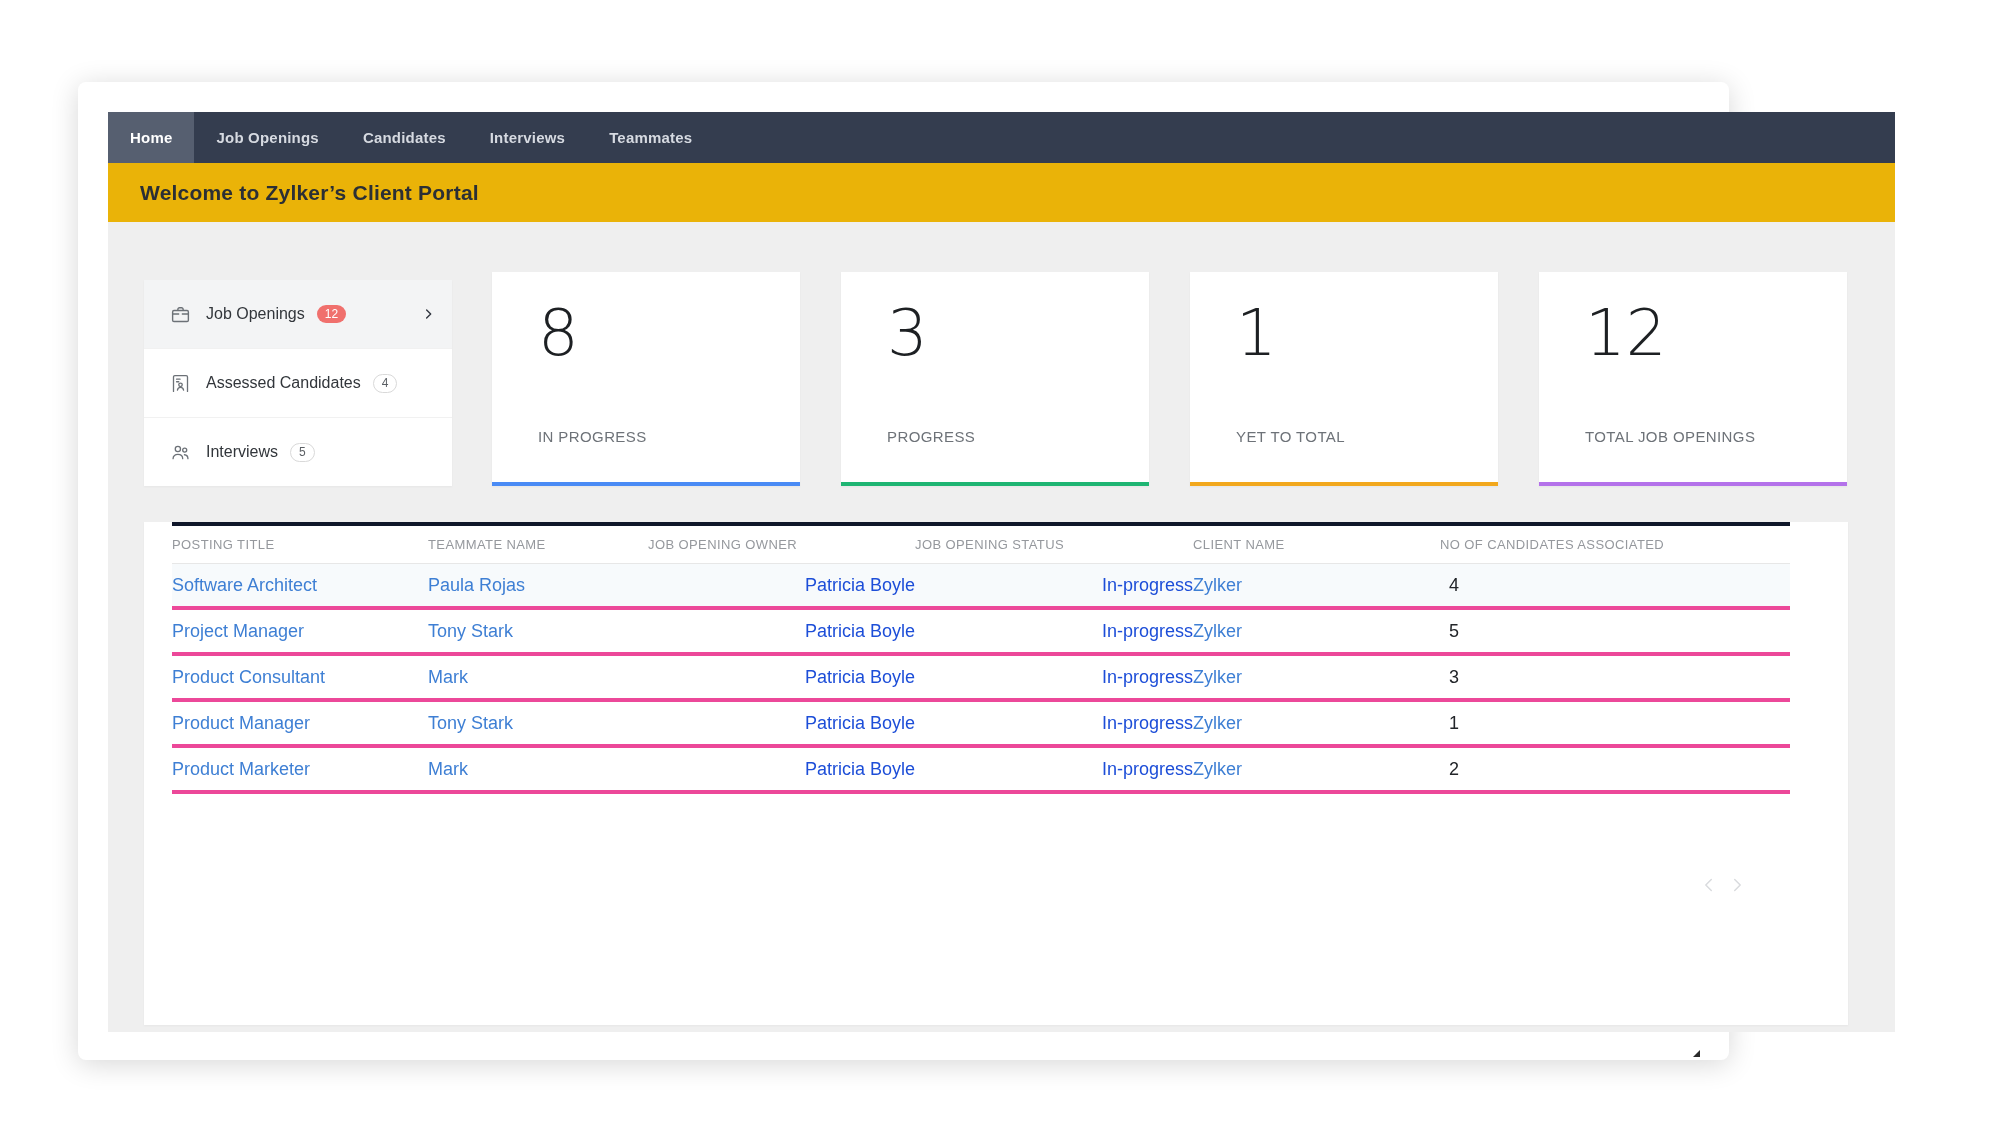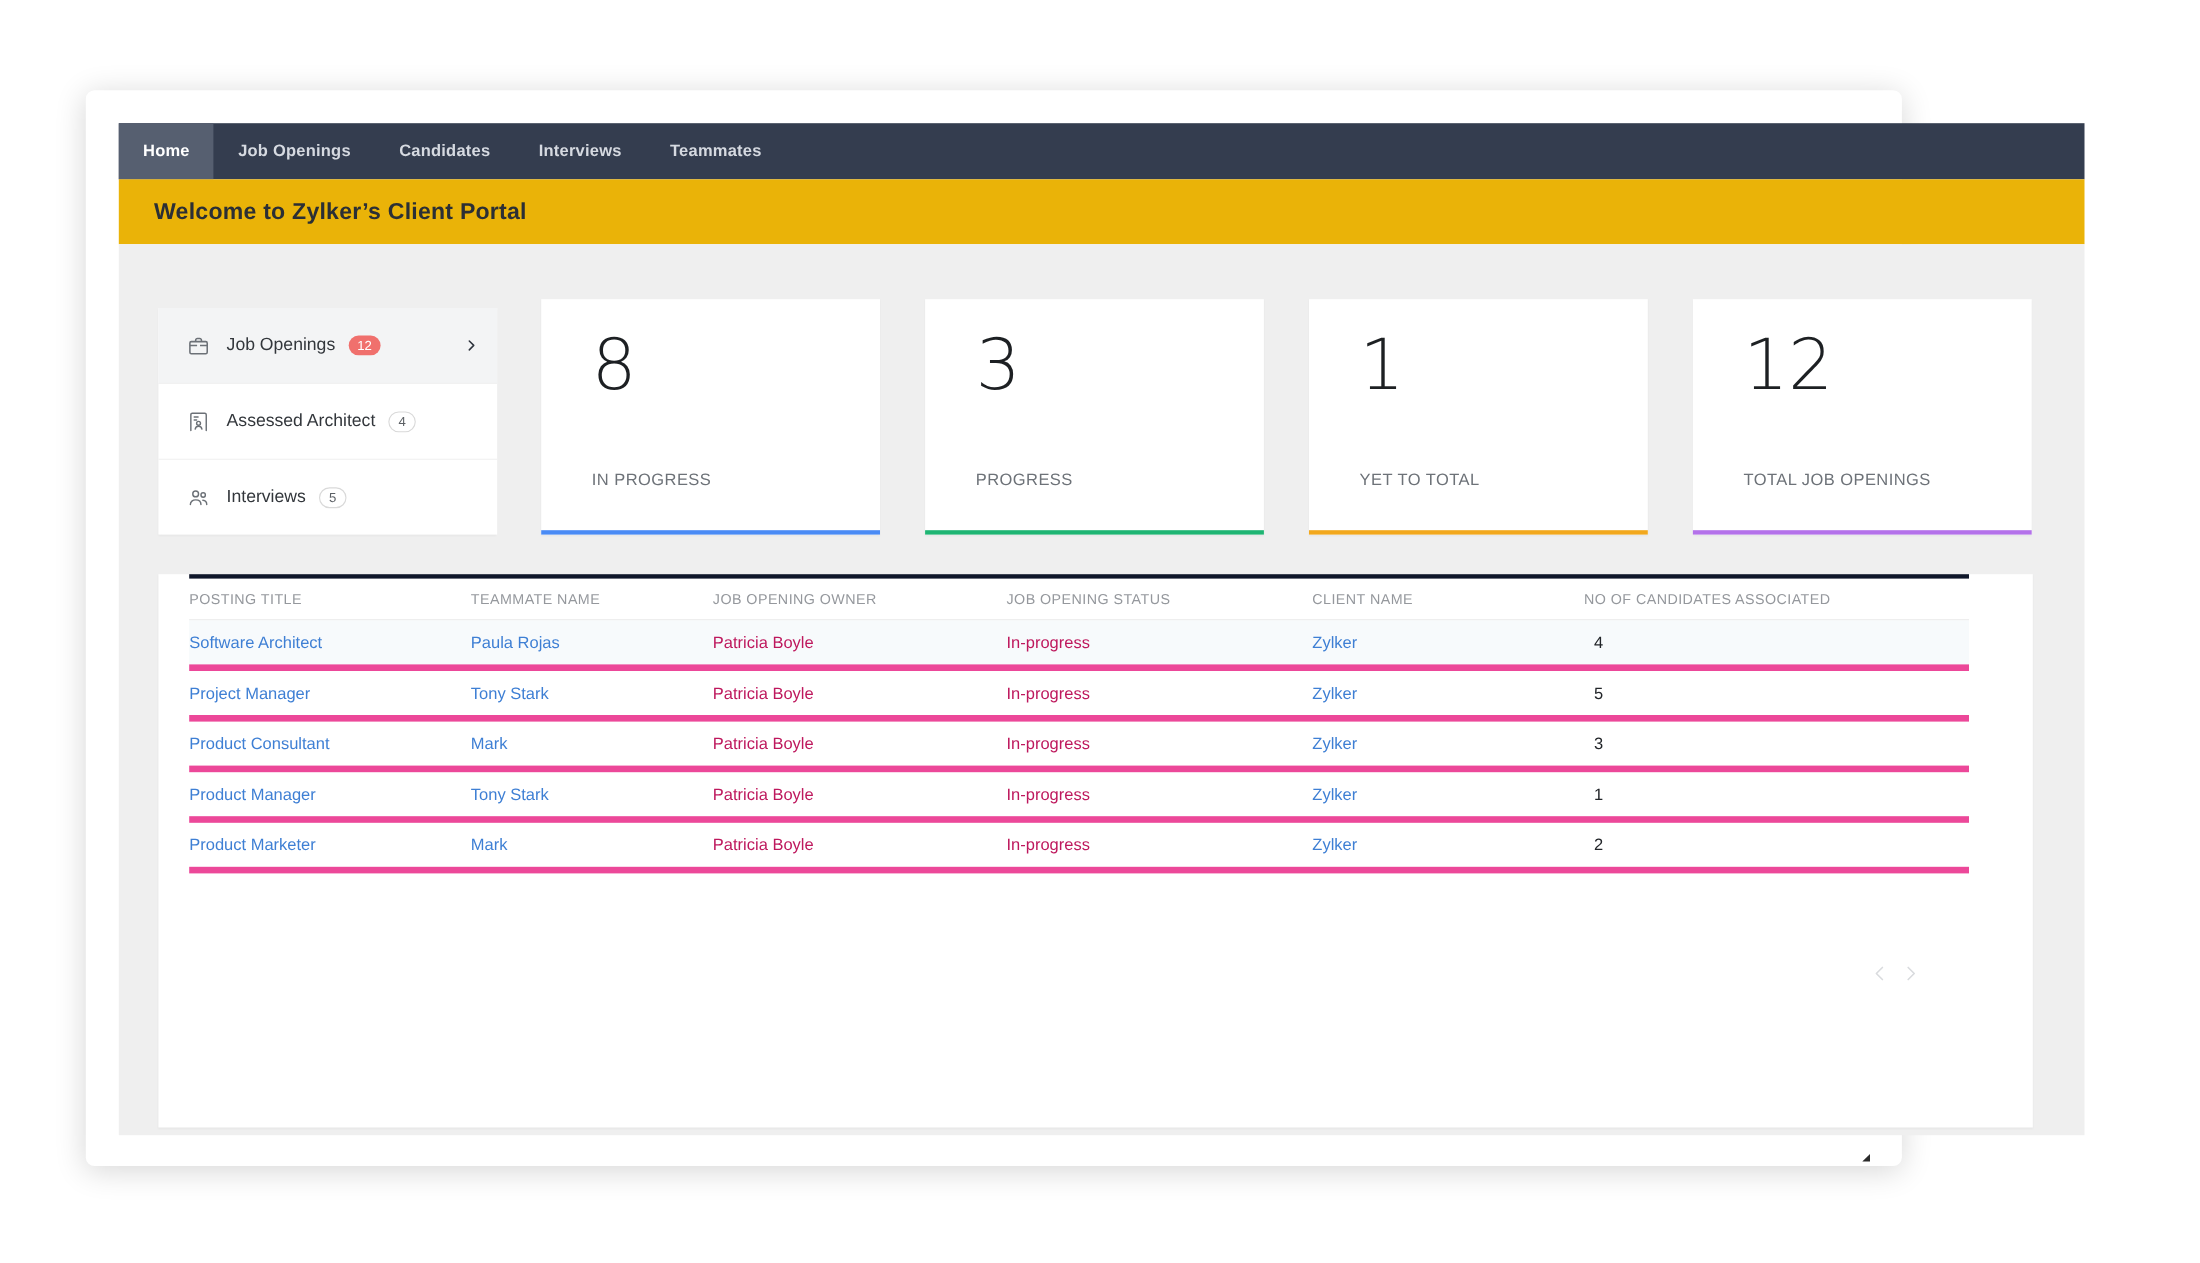--- a/index.html
+++ b/index.html
@@ -59,24 +59,24 @@
   .panel-titlerow { display:flex; align-items:center; height:72px; padding-left:34px; }
   .panel-title { font-size:20px; font-weight:bold; color:#222529; letter-spacing:.2px; }
   .refresh-btn { margin-left:14px; width:20px; height:20px; color:#8d9297; cursor:pointer; }
   .refresh-btn svg { width:20px; height:20px; }
 
   .table-wrap { margin:0 58px 0 28px; }
   .trow { display:grid; grid-template-columns:256px 220px 267px 278px 247px 1fr;
     align-items:center; }
   .thead { height:42px; border-top:4px solid #0f172a; border-bottom:1px solid #e7e7e7; }
   .th { font-size:13px; color:#95989d; letter-spacing:.4px; }
-  .tbody-row { height:46px; border-bottom:6px solid #ec4899; font-size:15px; color:#33373c; }
+  .tbody-row { height:46px; border-bottom:4px solid #ec4899; font-size:18px; color:#33373c; }
   .tbody-row.tinted { background:#f7fafc; }
   .cell-link { color:#3e7fd4; cursor:pointer; text-decoration:none; }
-  .status-cell { color:#be185d; }
+  .status-cell { color:#1d4ed8;text-align:right; }
   .count-cell { color:#222529; padding-left:9px; }
 
   .pagination { position:absolute; right:100px; top:352px; display:flex; gap:6px; }
   .page-arrow { width:22px; height:22px; color:#d9dbde; cursor:pointer; }
   .page-arrow svg { width:22px; height:22px; }
 
   .resize-grip { position:absolute; right:10px; bottom:3px; width:17px; height:17px; cursor:nwse-resize; }
   .resize-grip svg { width:17px; height:17px; stroke:#c9c9c9; }
 
   .cursor-mark { position:absolute; right:28px; bottom:4px; width:10px; height:12px; }
@@ -126,21 +126,21 @@
       </div>
       <div class="menu-row">
         <span class="m-icon">
           <svg viewBox="0 0 24 24" fill="none" stroke="currentColor" stroke-width="1.5" stroke-linecap="round" stroke-linejoin="round">
             <path d="M20 21V4.5A1.5 1.5 0 0 0 18.5 3h-13A1.5 1.5 0 0 0 4 4.5V21"></path>
             <path d="M7.5 7h4M7.5 10h2.5"></path>
             <circle cx="12" cy="13.5" r="2"></circle>
             <path d="M8.5 19.5c.4-2 1.8-3 3.5-3s3.1 1 3.5 3"></path>
           </svg>
         </span>
-        <span class="menu-label">Assessed Architect</span>
+        <span class="menu-label">Assessed Candidates</span>
         <span class="badge outline">4</span>
       </div>
       <div class="menu-row">
         <span class="m-icon">
           <svg viewBox="0 0 24 24" fill="none" stroke="currentColor" stroke-width="1.5" stroke-linecap="round" stroke-linejoin="round">
             <circle cx="9" cy="8" r="3"></circle>
             <path d="M3.5 19c0-3 2.4-4.8 5.5-4.8s5.5 1.8 5.5 4.8"></path>
             <circle cx="16.8" cy="9.2" r="2.3"></circle>
             <path d="M16.5 14.6c2.6.3 4 2 4 4.4"></path>
           </svg>

